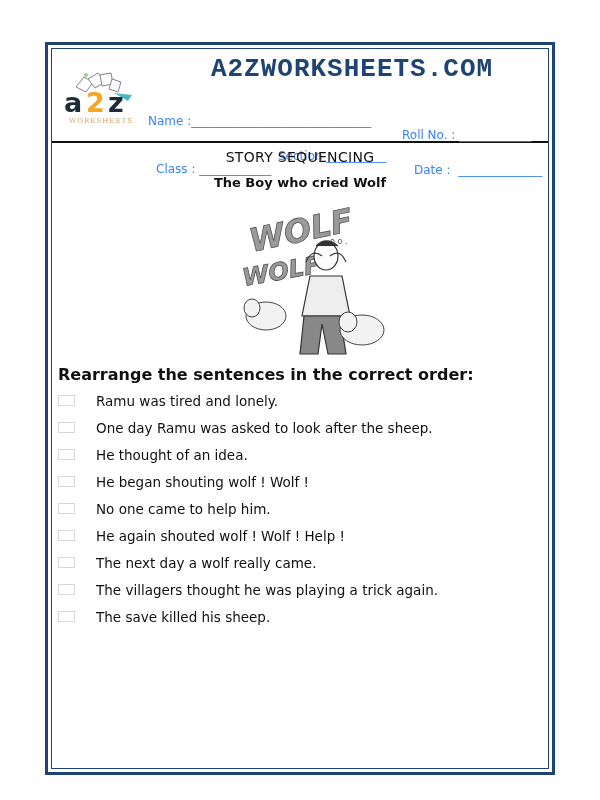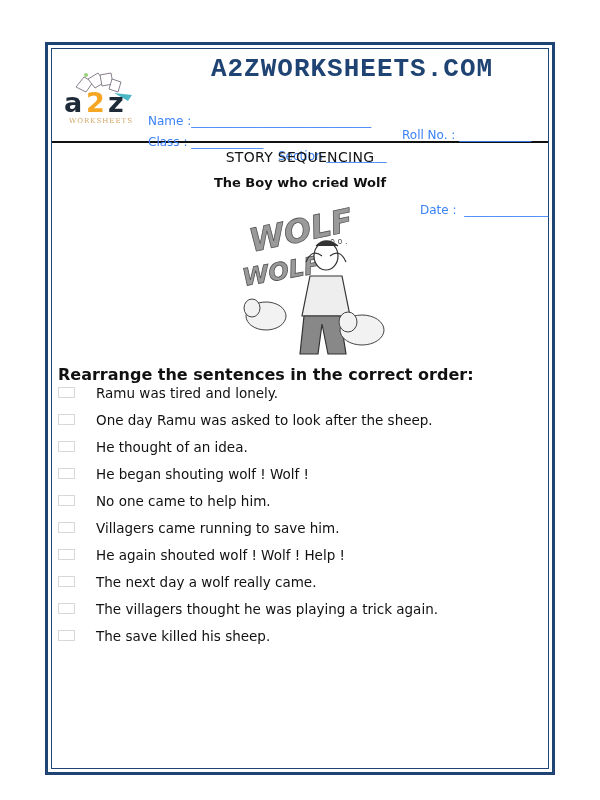--- a/index.html
+++ b/index.html
@@ -17,21 +17,21 @@
   .field-row { position: absolute; font-size: 12px; color: #3b82f6; white-space: pre; }
   .row1 { left: 96px; top: 51px; }
   .row2 { left: 96px; top: 72px; }
   .field { position: absolute; white-space: pre; }
   .title { position: absolute; left: 0; right: 0; top: 100px; text-align: center;
            font-size: 14px; font-weight: normal; letter-spacing: 0.3px; }
   .subtitle { position: absolute; left: 0; right: 0; top: 126px; text-align: center;
               font-size: 13px; font-weight: bold; }
   .illustration { position: absolute; left: 182px; top: 155px; width: 160px; height: 155px; }
   .instruction { position: absolute; left: 6px; top: 316px; font-size: 16px; font-weight: bold; text-align: center; }
-  .list { position: absolute; left: 6px; top: 330px; margin: 0; padding: 0; list-style: none; }
+  .list { position: absolute; left: 6px; top: 338px; margin: 0; padding: 0; list-style: none; }
   .list li { position: relative; height: 27px; display: flex; align-items: center; }
   .checkbox { width: 15px; height: 9px; border: 1px solid #d8d8d8; margin-right: 21px; background: #fff; }
   .item-text { font-size: 13.5px; color: #111; }
 </style>
 </head>
 <body>
 
 <div class="frame-outer">
   <div class="frame-inner">
 
@@ -51,23 +51,23 @@
         <text x="39" y="58" text-anchor="middle" font-family="DejaVu Serif, serif" font-size="7" fill="#d4a86a" letter-spacing="1">WORKSHEETS</text>
       </svg>
 
       <div class="site-title">A2ZWORKSHEETS.COM</div>
 
       <div class="field-row row1">
         <span class="field" style="left:0;">Name :______________________________</span>
         <span class="field" style="left:254px;">Roll No. : ____________</span>
       </div>
       <div class="field-row row2">
-        <span class="field" style="left:0;">Class : ____________</span>
+        <span class="field" style="left:8px;margin-top:27px;">Class : ____________</span>
         <span class="field" style="left:130px;">Section __________</span>
-        <span class="field" style="left:272px;margin-top:40px;">Date :  ______________</span>
+        <span class="field" style="left:266px;">Date :  ______________</span>
       </div>
     </div>
 
     <div class="title">STORY SEQUENCING</div>
     <div class="subtitle">The Boy who cried Wolf</div>
 
     <svg class="illustration" viewBox="0 0 160 155">
       <g font-family="DejaVu Sans, sans-serif" font-weight="bold" font-style="italic" fill="#9a9a9a" stroke="#555" stroke-width="0.8">
         <text x="18" y="48" font-size="32" transform="rotate(-12 18 48)">WOLF</text>
         <text x="10" y="82" font-size="24" transform="rotate(-10 10 82)">WOLF</text>
@@ -107,24 +107,20 @@
       <li>
           <span class="checkbox"></span>
           <span class="item-text">He began shouting wolf ! Wolf !</span>
         </li>
       <li>
           <span class="checkbox"></span>
           <span class="item-text">No one came to help him.</span>
         </li>
       <li>
           <span class="checkbox"></span>
-          <span class="item-text">Villagers came running to save him.</span>
-        </li>
-      <li>
-          <span class="checkbox"></span>
           <span class="item-text">He again shouted wolf ! Wolf ! Help !</span>
         </li>
       <li>
           <span class="checkbox"></span>
           <span class="item-text">The next day a wolf really came.</span>
         </li>
       <li>
           <span class="checkbox"></span>
           <span class="item-text">The villagers thought he was playing a trick again.</span>
         </li>

